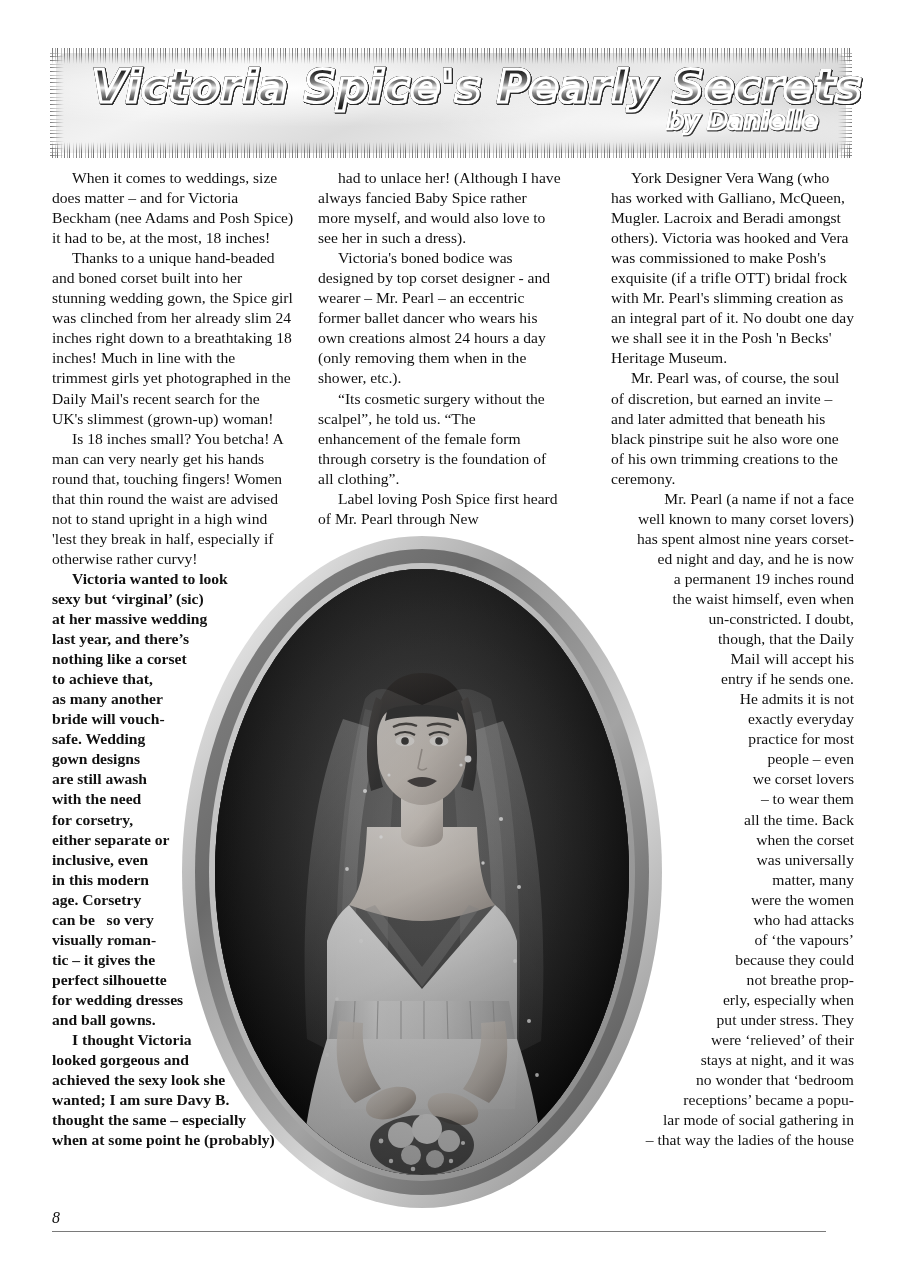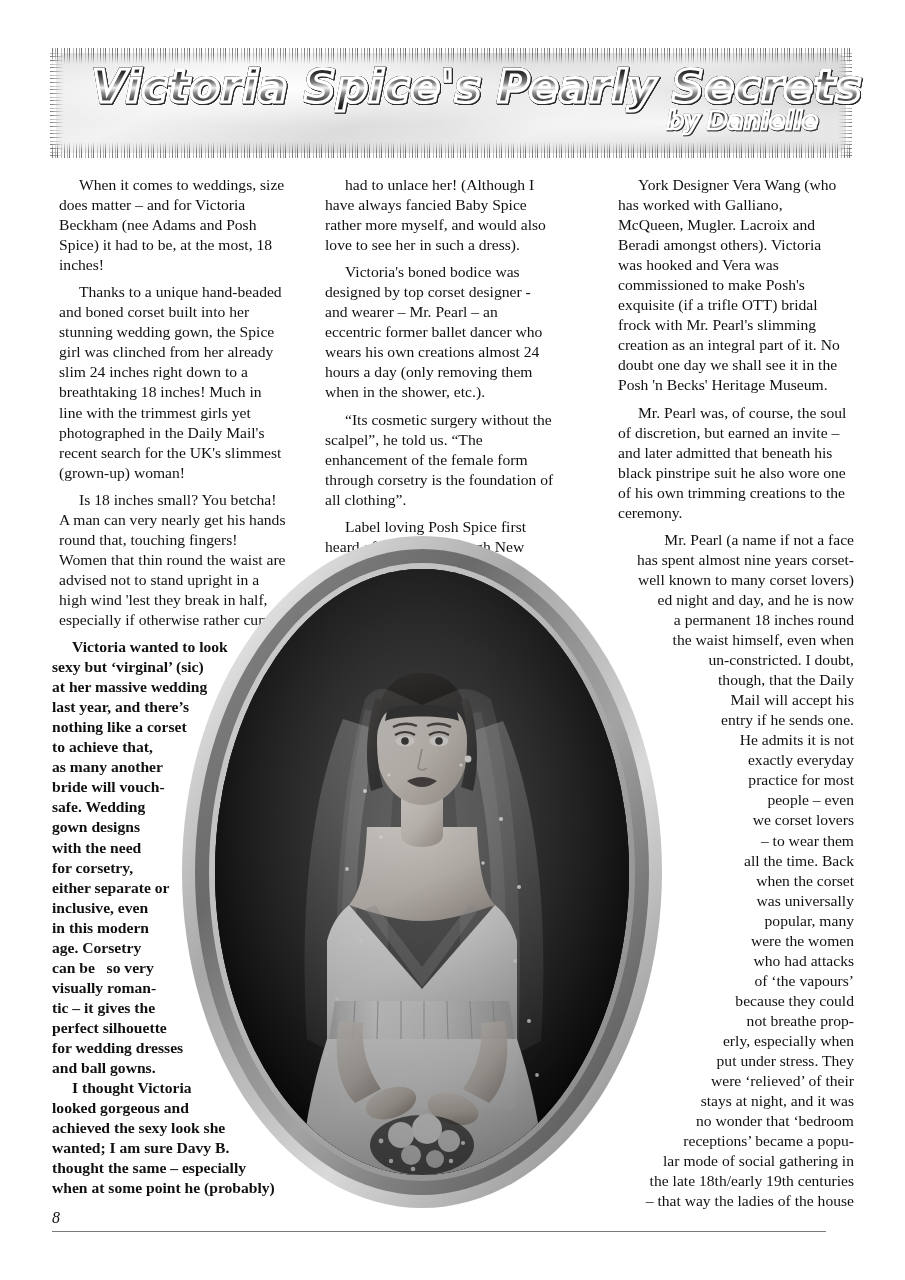--- a/index.html
+++ b/index.html
@@ -166,21 +166,21 @@
   }
 
   
   .col {
     position: absolute;
     font-size: 15.6px;
     line-height: 20.05px;
     text-align: left;
     color: #111111;
   }
-  .col p { margin: 7px; text-indent: 20px; }
+  .col p { margin: 0; text-indent: 20px; }
 
   #col1 { left: 52px; top: 168px; width: 242px; }
   #col2 { left: 318px; top: 168px; width: 243px; }
   #col3 { left: 611px; top: 168px; width: 243px; }
 
   
   .lines { display: block; }
   .lines .ln { display: block; white-space: nowrap; }
   #col1 .lines .ln { text-align: left; font-weight: bold; }
   #col3 .lines .ln { text-align: right; }
@@ -369,20 +369,21 @@
     <span class="ln" style="padding-left:20px;">Victoria wanted to look</span>
     <span class="ln">sexy but ‘virginal’ (sic)</span>
     <span class="ln">at her massive wedding</span>
     <span class="ln">last year, and there’s</span>
     <span class="ln">nothing like a corset</span>
     <span class="ln">to achieve that,</span>
     <span class="ln">as many another</span>
     <span class="ln">bride will vouch-</span>
     <span class="ln">safe. Wedding</span>
     <span class="ln">gown designs</span>
+    <span class="ln">are still awash</span>
     <span class="ln">with the need</span>
     <span class="ln">for corsetry,</span>
     <span class="ln">either separate or</span>
     <span class="ln">inclusive, even</span>
     <span class="ln">in this modern</span>
     <span class="ln">age. Corsetry</span>
     <span class="ln" style="white-space:pre;">can be   so very</span>
     <span class="ln">visually roman-</span>
     <span class="ln">tic – it gives the</span>
     <span class="ln">perfect silhouette</span>
@@ -404,50 +405,49 @@
   <p>Victoria's boned bodice was designed by top corset designer - and wearer – Mr. Pearl – an eccentric former ballet dancer who wears his own creations almost 24 hours a day (only removing them when in the shower, etc.).</p>
   <p>“Its cosmetic surgery without the scalpel”, he told us. “The enhancement of the female form through corsetry is the foundation of all clothing”.</p>
   <p>Label loving Posh Spice first heard of Mr. Pearl through New</p>
 </div>
 
 <div class="col" id="col3">
   <p>York Designer Vera Wang (who has worked with Galliano, McQueen, Mugler. Lacroix and Beradi amongst others). Victoria was hooked and Vera was commissioned to make Posh's exquisite (if a trifle OTT) bridal frock with Mr. Pearl's slimming creation as an integral part of it. No doubt one day we shall see it in the Posh 'n Becks' Heritage Museum.</p>
   <p>Mr. Pearl was, of course, the soul of discretion, but earned an invite – and later admitted that beneath his black pinstripe suit he also wore one of his own trimming creations to the ceremony.</p>
   <div class="lines wrapblock">
     <span class="ln">Mr. Pearl (a name if not a face</span>
+    <span class="ln">well known to many corset lovers)</span>
     <span class="ln">has spent almost nine years corset-</span>
-    <span class="ln">well known to many corset lovers)</span>
     <span class="ln">ed night and day, and he is now</span>
-    <span class="ln">a permanent 18 inches round</span>
+    <span class="ln">a permanent 19 inches round</span>
     <span class="ln">the waist himself, even when</span>
     <span class="ln">un-constricted. I doubt,</span>
     <span class="ln">though, that the Daily</span>
     <span class="ln">Mail will accept his</span>
     <span class="ln">entry if he sends one.</span>
     <span class="ln">He admits it is not</span>
     <span class="ln">exactly everyday</span>
     <span class="ln">practice for most</span>
     <span class="ln">people – even</span>
     <span class="ln">we corset lovers</span>
     <span class="ln">– to wear them</span>
     <span class="ln">all the time. Back</span>
     <span class="ln">when the corset</span>
     <span class="ln">was universally</span>
-    <span class="ln">popular, many</span>
+    <span class="ln">matter, many</span>
     <span class="ln">were the women</span>
     <span class="ln">who had attacks</span>
     <span class="ln">of ‘the vapours’</span>
     <span class="ln">because they could</span>
     <span class="ln">not breathe prop-</span>
     <span class="ln">erly, especially when</span>
     <span class="ln">put under stress. They</span>
     <span class="ln">were ‘relieved’ of their</span>
     <span class="ln">stays at night, and it was</span>
     <span class="ln">no wonder that ‘bedroom</span>
     <span class="ln">receptions’ became a popu-</span>
     <span class="ln">lar mode of social gathering in</span>
-    <span class="ln">the late 18th/early 19th centuries</span>
     <span class="ln">– that way the ladies of the house</span>
   </div>
 </div>
 
 <div id="page-number">8</div>
 <div id="footer-rule"></div>
 
 </body></html>

